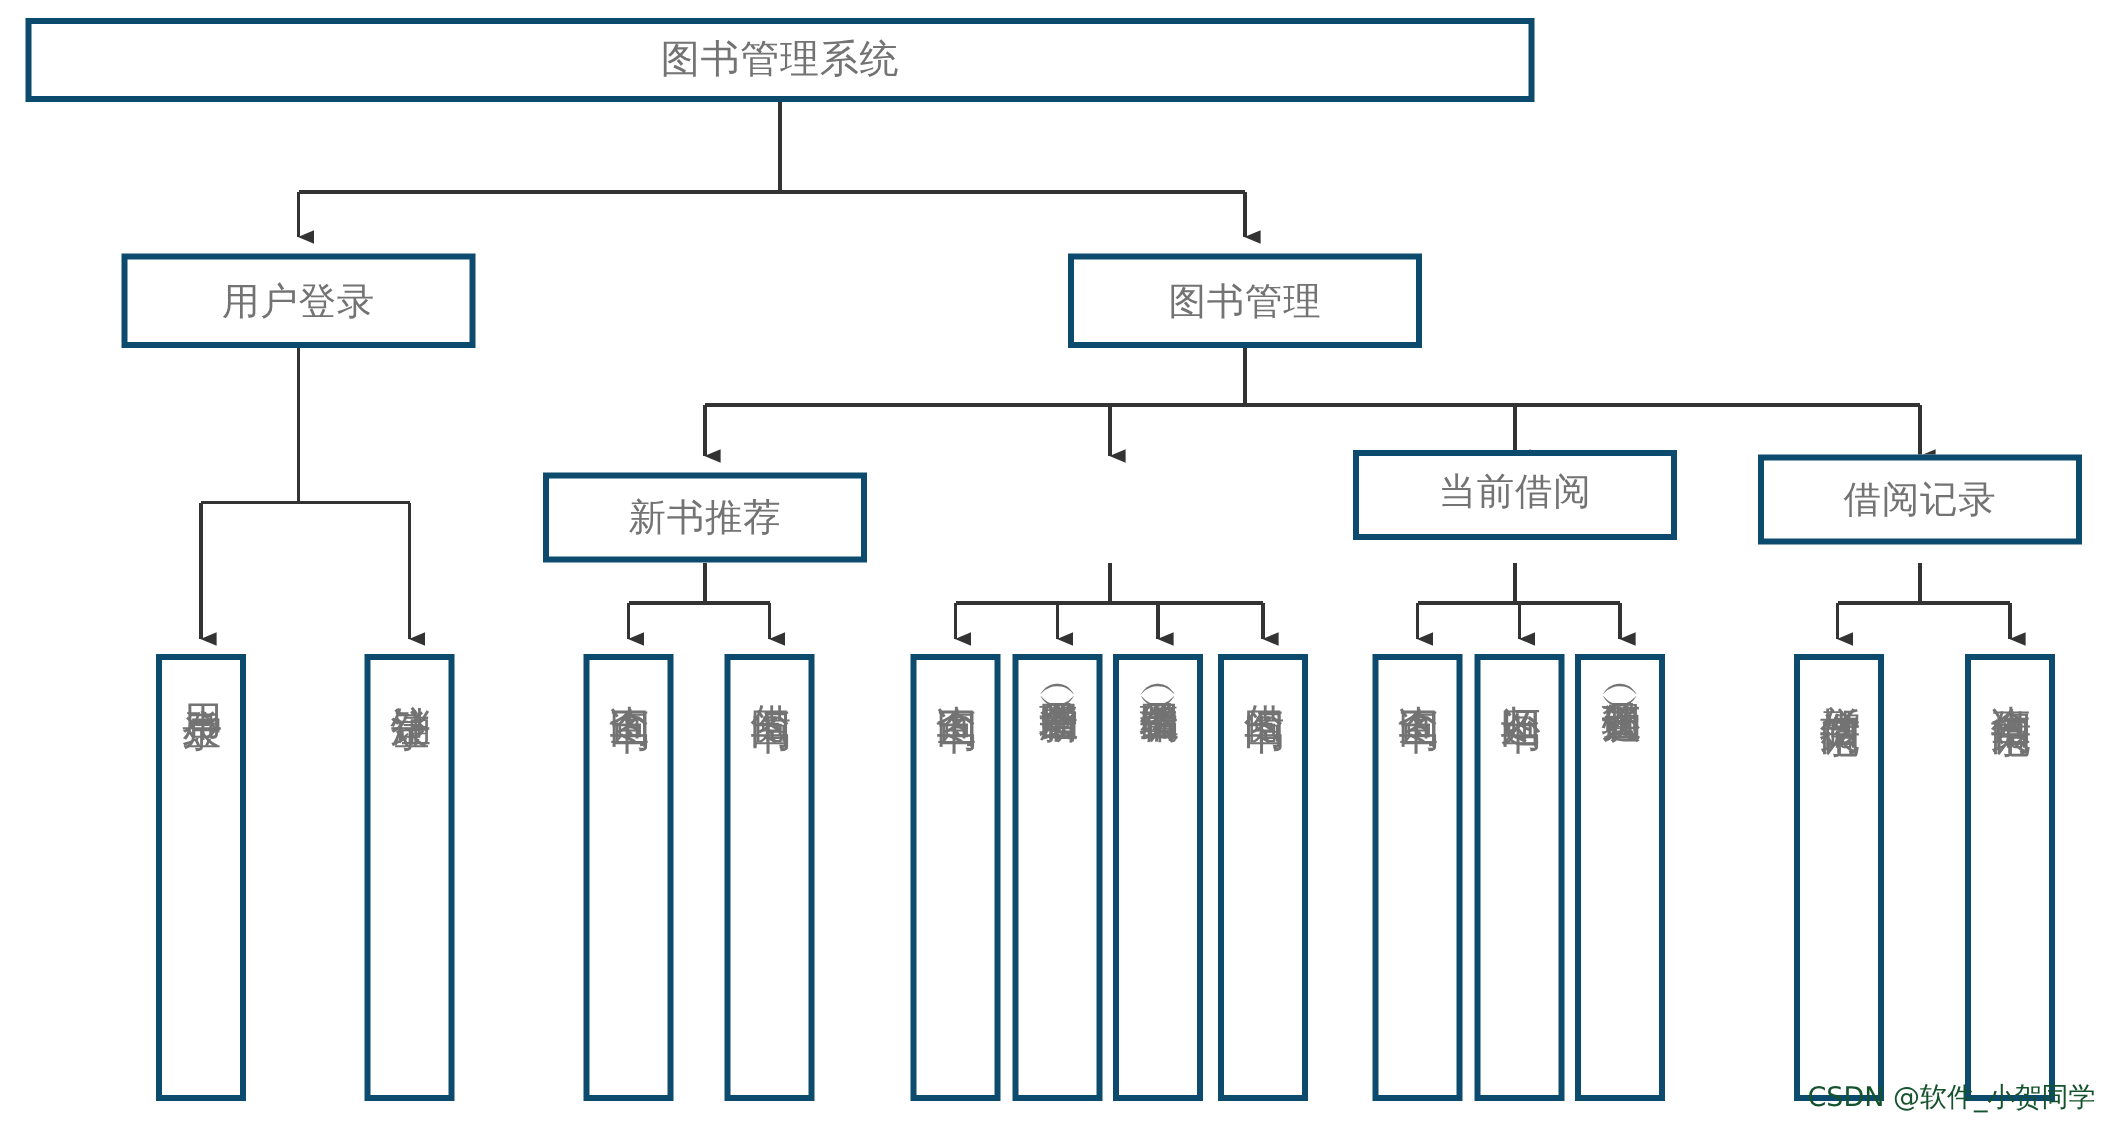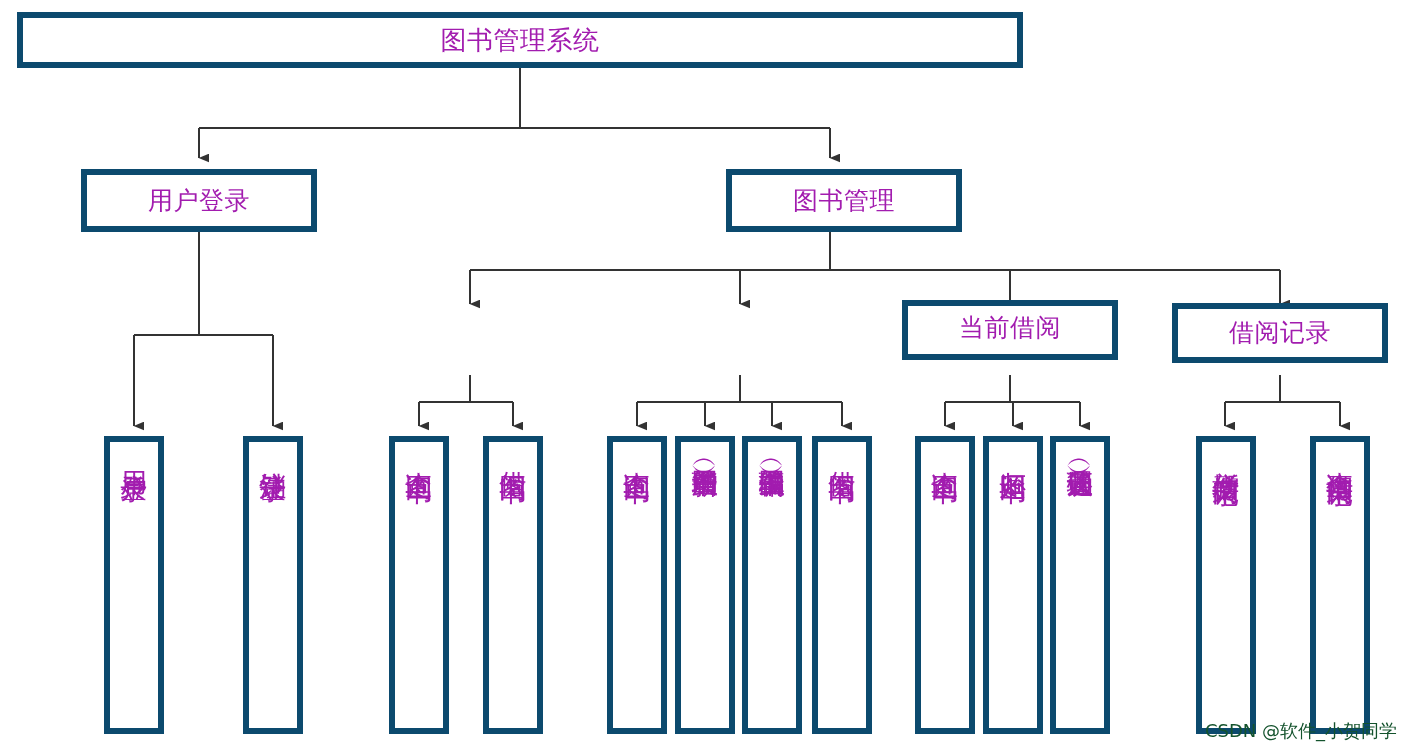--- a/index.html
+++ b/index.html
@@ -22,25 +22,25 @@
     position: absolute;
     left: 0;
     top: 0;
     width: 1405px;
     height: 747px;
   }
   .node {
     position: absolute;
     box-sizing: border-box;
     background: #ffffff;
-    border: 6px solid #0c4a6e;
+    border: 4px solid #0c4a6e;
     display: flex;
     align-items: center;
     justify-content: center;
-    color: #a21caf;
+    color: #737373;
     z-index: 2;
   }
   .node .label {
     display: block;
     text-align: center;
     line-height: 1.18;
     white-space: nowrap;
   }
   
   .node.horiz .label {
@@ -148,24 +148,27 @@
   </svg>
 
   <div class="node horiz lvl1" style="left:17px; top:12px; width:1006px; height:56px;">
     <span class="label">图书管理系统</span>
   </div>
 
   <div class="node horiz" style="left:81px; top:169px; width:236px; height:63px;">
     <span class="label">用户登录</span>
   </div>
 
-  <div class="node horiz" style="left:712px; top:169px; width:236px; height:63px;margin-left:14px;">
+  <div class="node horiz" style="left:712px; top:169px; width:236px; height:63px;">
     <span class="label">图书管理</span>
   </div>
 
+  <div class="node horiz" style="left:362px; top:315px; width:216px; height:60px;">
+    <span class="label">新书推荐</span>
+  </div>
 
 
   <div class="node horiz" style="left:902px; top:300px; width:216px; height:60px;font-family:Liberation Mono, monospace;">
     <span class="label">当前借阅</span>
   </div>
 
   <div class="node horiz" style="left:1172px; top:303px; width:216px; height:60px;">
     <span class="label">借阅记录</span>
   </div>
 

